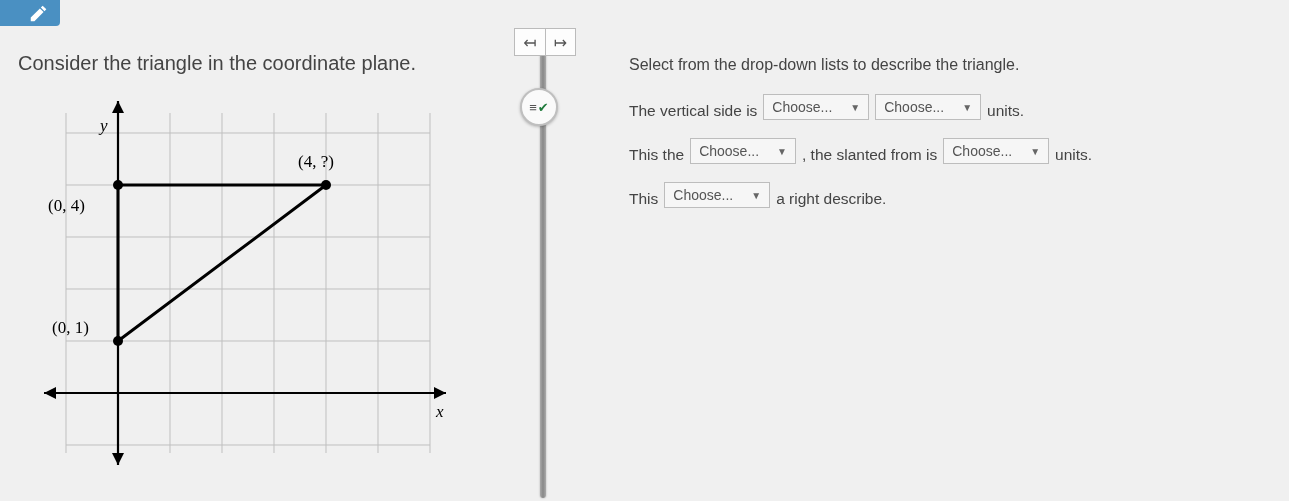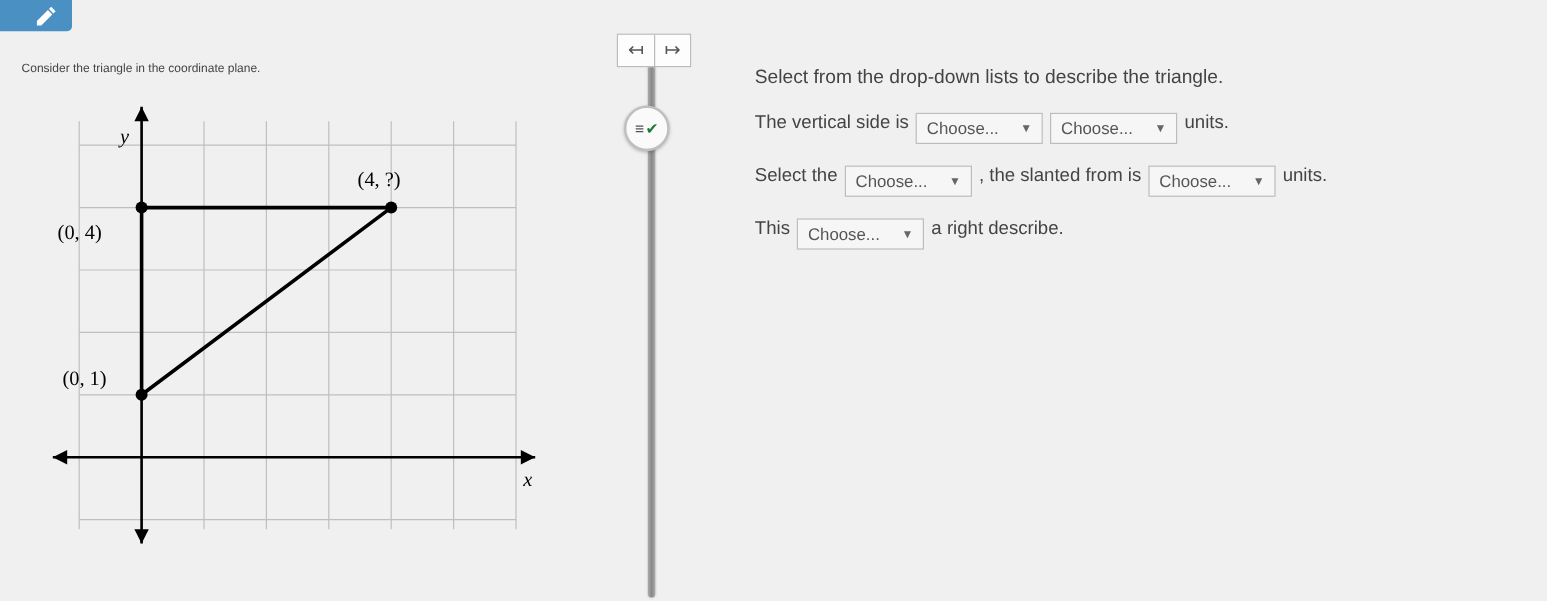--- a/index.html
+++ b/index.html
@@ -24,21 +24,21 @@
     .main {
       display: flex;
       padding-top: 34px;
       height: 100%;
     }
     .left-panel {
       width: 540px;
       padding: 18px 20px 0 18px;
       position: relative;
     }
-    .prompt { color: #444; margin-bottom: 18px; font-size: 10px; }
+    .prompt { color: #444; margin-bottom: 18px; font-size: 20px; }
     .graph-wrap {
       position: relative;
       width: 430px;
       height: 380px;
       margin-left: 10px;
     }
     .graph-wrap svg { display:block; }
     .lbl { font-family: 'Times New Roman', serif; font-size: 17px; }
     .lbl-italic { font-style: italic; }
 
@@ -80,21 +80,21 @@
     .circ-btn .bars { color:#555; font-size:13px; line-height:1; }
     .circ-btn .chk { color:#1e7a3a; font-size:13px; margin-left:1px; }
 
     .right-panel {
       flex:1;
       padding: 22px 20px 0 50px;
       color:#444;
       margin-left:33px;
     }
     .instr { font-size:16px; margin-bottom: 20px; }
-    .row { display:flex; align-items:flex-start; flex-wrap:wrap; gap:6px; margin-bottom: 18px; font-size:15.5px; }
+    .row { display:flex; align-items:flex-end; flex-wrap:wrap; gap:6px; margin-bottom: 18px; font-size:15.5px; }
     .dd {
       display:inline-flex; align-items:center;
       border:1px solid #bdbdbd;
       background:#f6f6f6;
       padding: 4px 8px;
       font-size:14px;
       color:#555;
       cursor:pointer;
       min-width: 86px;
       gap: 12px;
@@ -194,21 +194,21 @@
         <span class="caret">▼</span>
       </span>
       <span class="dd">
         <span>Choose...</span>
         <span class="caret">▼</span>
       </span>
       <span>units.</span>
     </div>
 
     <div class="row">
-      <span>Select the</span>
+      <span>This the</span>
       <span class="dd">
         <span>Choose...</span>
         <span class="caret">▼</span>
       </span>
       <span>, the slanted from is</span>
       <span class="dd">
         <span>Choose...</span>
         <span class="caret">▼</span>
       </span>
       <span>units.</span>

